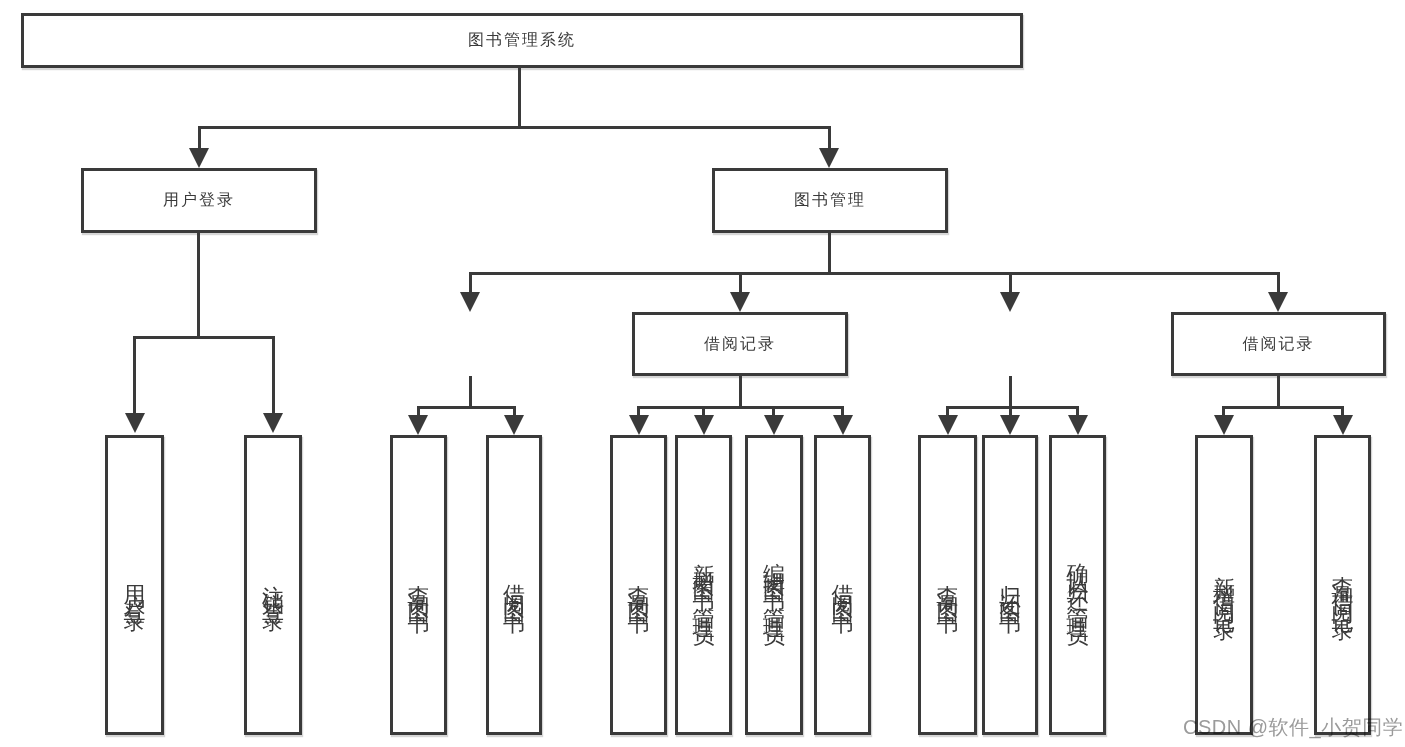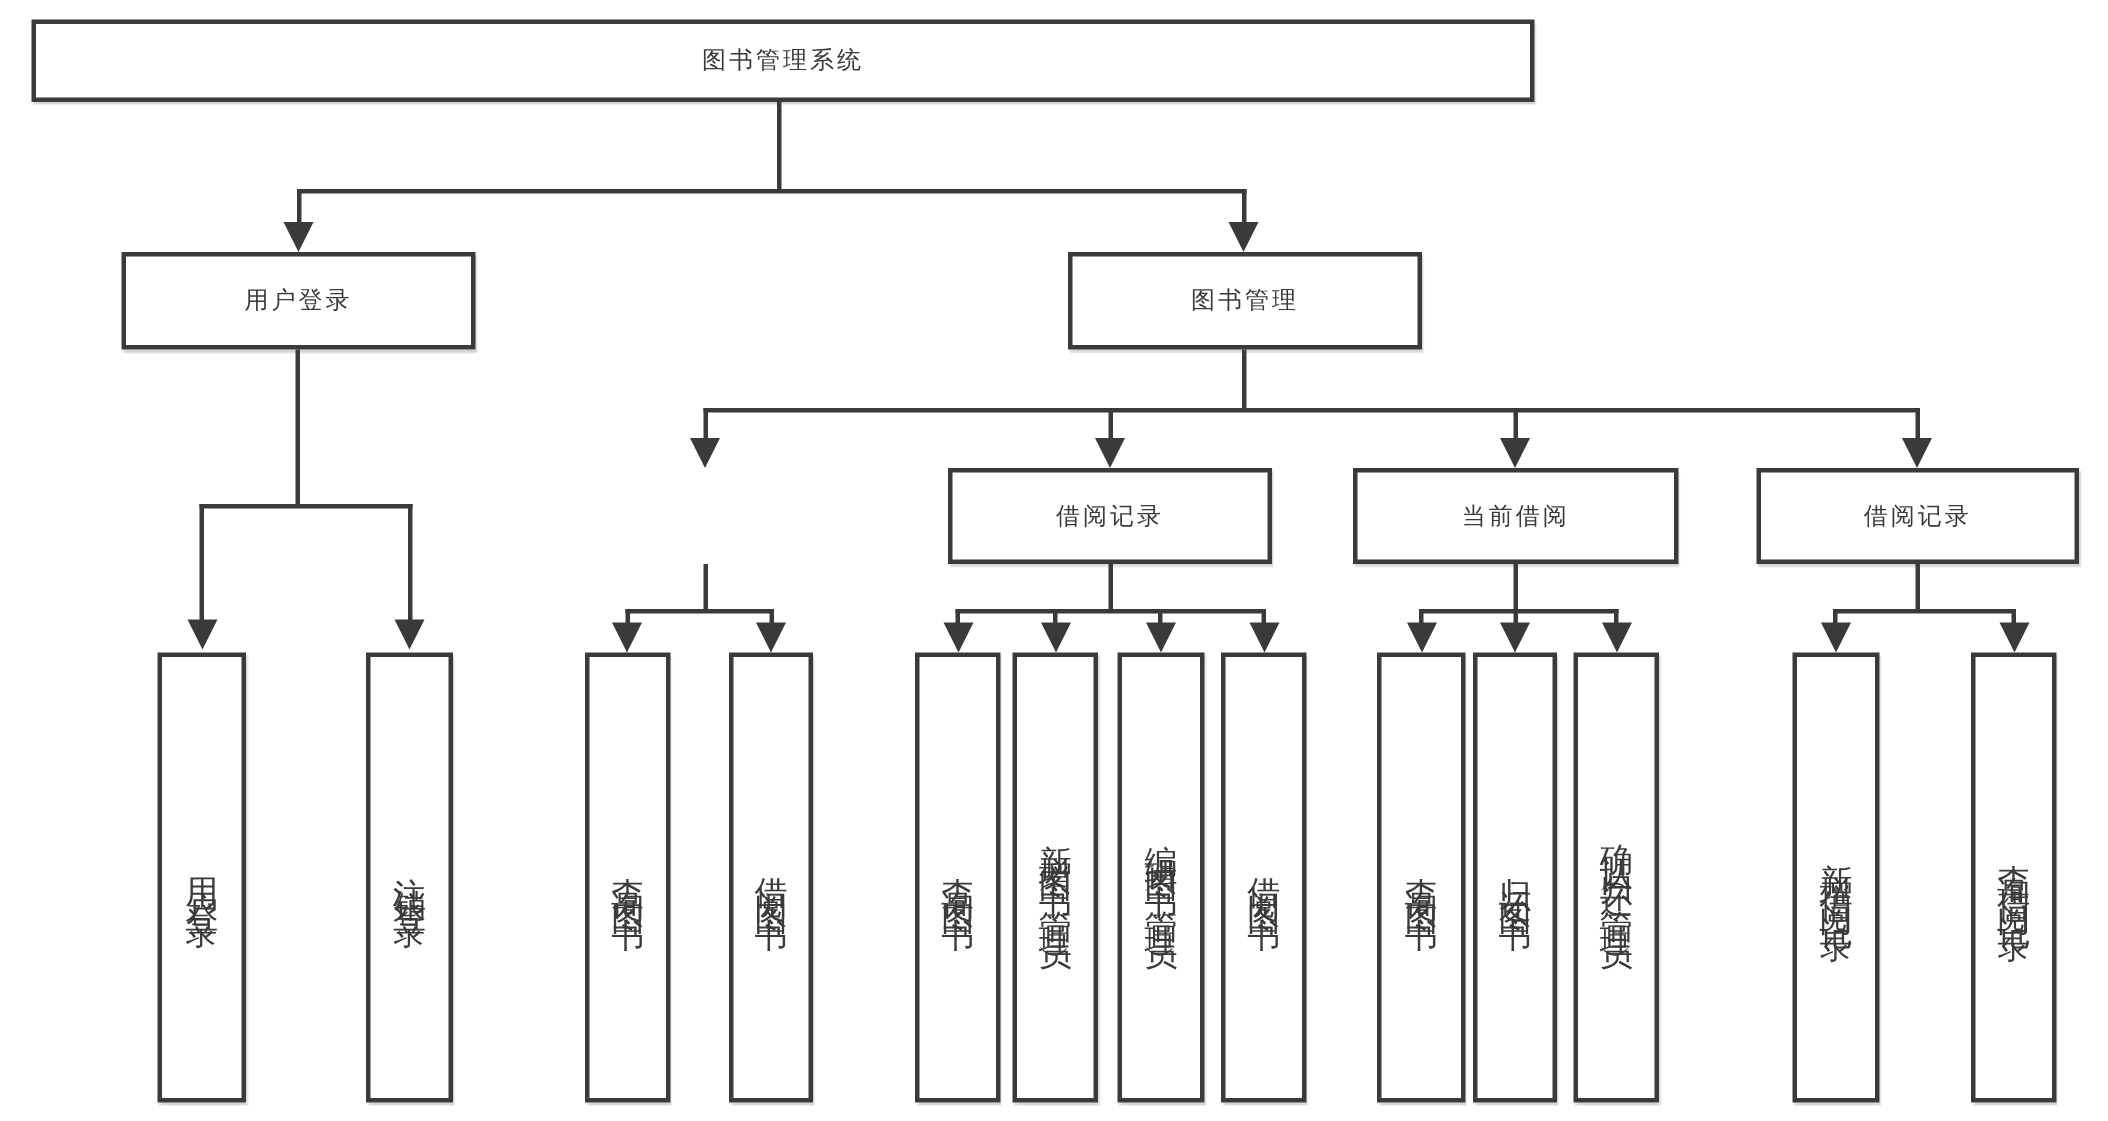--- a/index.html
+++ b/index.html
@@ -83,23 +83,20 @@
   <div class="ln" style="left:1009px;top:272px;width:3px;height:22px;"></div>
   <div class="ln" style="left:1277px;top:272px;width:3px;height:22px;"></div>
   <div class="ar" style="left:460px;top:292px;"></div>
   <div class="ar" style="left:730px;top:292px;"></div>
   <div class="ar" style="left:1000px;top:292px;"></div>
   <div class="ar" style="left:1268px;top:292px;"></div>
 
   <div class="node" style="left:632px;top:312px;width:216px;height:64px;">
     <span class="lbl">借阅记录</span>
   </div>
-  <div class="node" style="left:902px;top:312px;width:217px;height:64px;">
-    <span class="lbl">当前借阅</span>
-  </div>
   <div class="node" style="left:1171px;top:312px;width:215px;height:64px;">
     <span class="lbl">借阅记录</span>
   </div>
 
   <div class="ln" style="left:469px;top:376px;width:3px;height:30px;"></div>
   <div class="ln" style="left:417px;top:406px;width:99px;height:3px;"></div>
   <div class="ln" style="left:417px;top:406px;width:3px;height:11px;"></div>
   <div class="ln" style="left:513px;top:406px;width:3px;height:11px;"></div>
   <div class="ar" style="left:408px;top:415px;"></div>
   <div class="ar" style="left:504px;top:415px;"></div>
@@ -168,14 +165,15 @@
     <span class="lbl">确认归还（管理员）</span>
   </div>
 
   <div class="node vnode" style="left:1195px;top:435px;width:58px;height:300px;">
     <span class="lbl">新增借阅记录</span>
   </div>
   <div class="node vnode" style="left:1314px;top:435px;width:57px;height:300px;">
     <span class="lbl">查询借阅记录</span>
   </div>
 
+  <div class="watermark">CSDN @软件_小贺同学</div>
 
 </div>
 
 </body></html>

